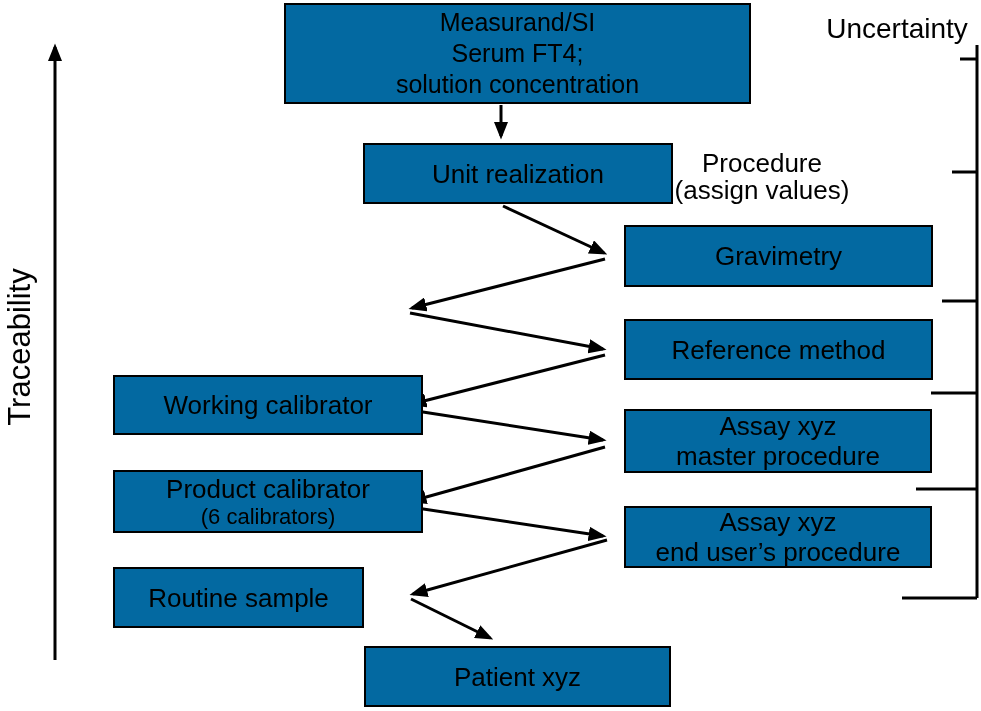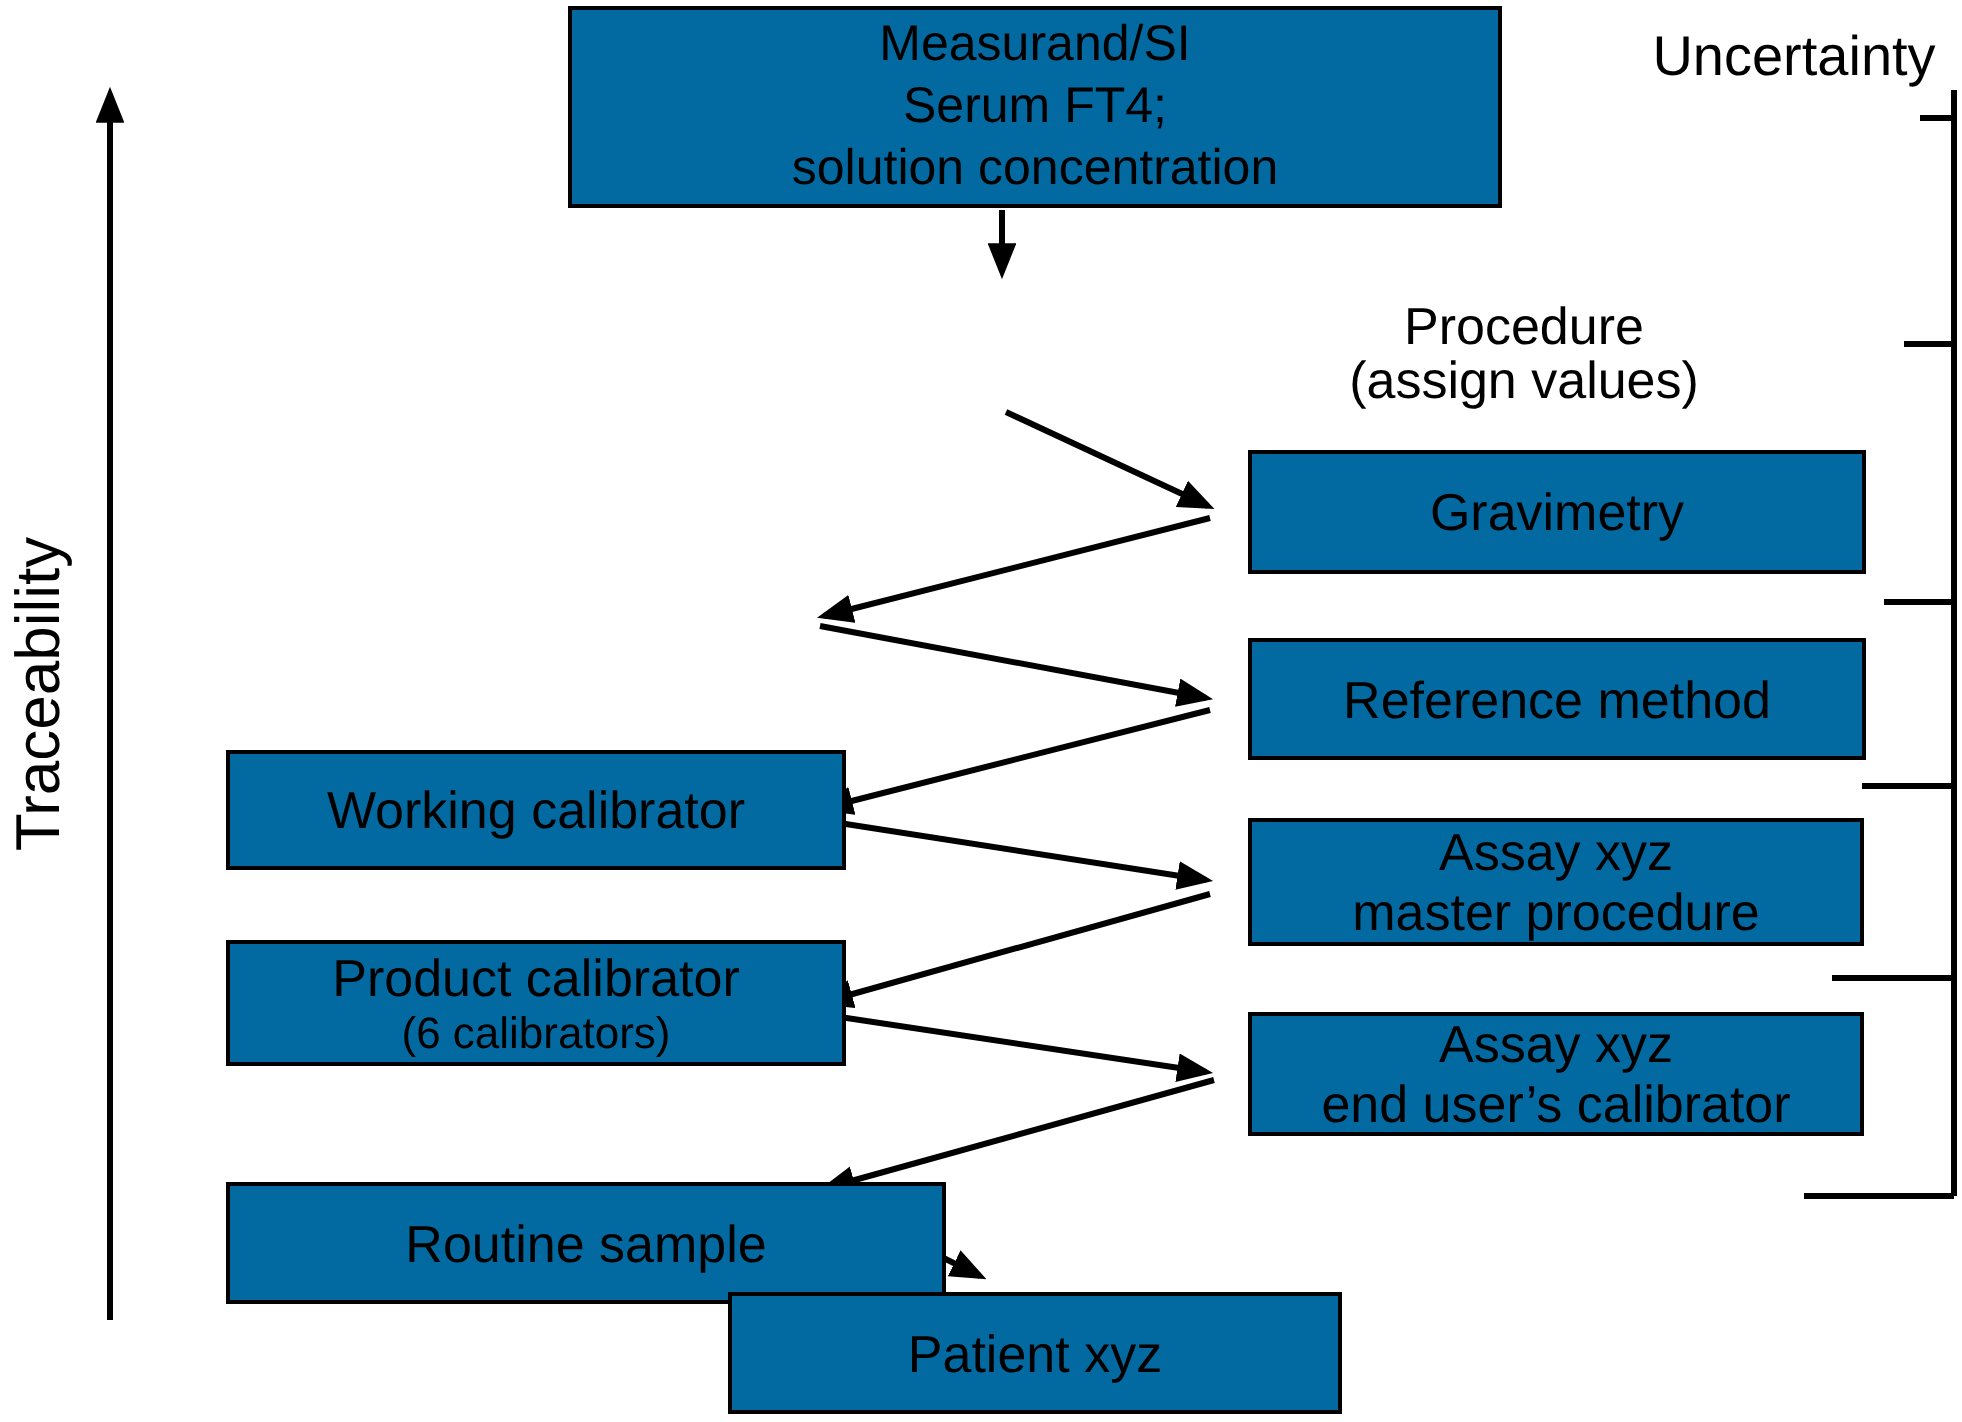--- a/index.html
+++ b/index.html
@@ -59,43 +59,46 @@
   <div class="lbl" style="left:762px;top:177px;">
     <div>Procedure</div>
     <div>(assign values)</div>
   </div>
 
   <div class="box box--measurand" style="left:268px;top:3px;width:467px;height:101px;">
     <span>Measurand/SI</span>
     <span>Serum FT4;</span>
     <span>solution concentration</span>
   </div>
+  <div class="box" style="left:347px;top:143px;width:310px;height:61px;">
+    <span>Unit realization</span>
+  </div>
 
   <div class="box" style="left:97px;top:375px;width:310px;height:60px;">
     <span>Working calibrator</span>
   </div>
   <div class="box" style="left:97px;top:470px;width:310px;height:63px;">
     <span>Product calibrator</span>
     <span class="sub">(6 calibrators)</span>
   </div>
-  <div class="box" style="left:97px;top:591px;width:360px;height:61px;">
+  <div class="box" style="left:97px;top:567px;width:251px;height:61px;">
     <span>Routine sample</span>
   </div>
   <div class="box" style="left:348px;top:646px;width:307px;height:61px;">
     <span>Patient xyz</span>
   </div>
 
   <div class="box" style="left:608px;top:319px;width:309px;height:61px;">
     <span>Reference method</span>
   </div>
   <div class="box" style="left:608px;top:225px;width:309px;height:62px;">
     <span>Gravimetry</span>
   </div>
   <div class="box" style="left:608px;top:409px;width:308px;height:64px;">
     <span>Assay xyz</span>
     <span>master procedure</span>
   </div>
   <div class="box" style="left:608px;top:506px;width:308px;height:62px;">
     <span>Assay xyz</span>
-    <span>end user’s calibrator</span>
+    <span>end user’s procedure</span>
   </div>
 
 </div>
 
 </body></html>

